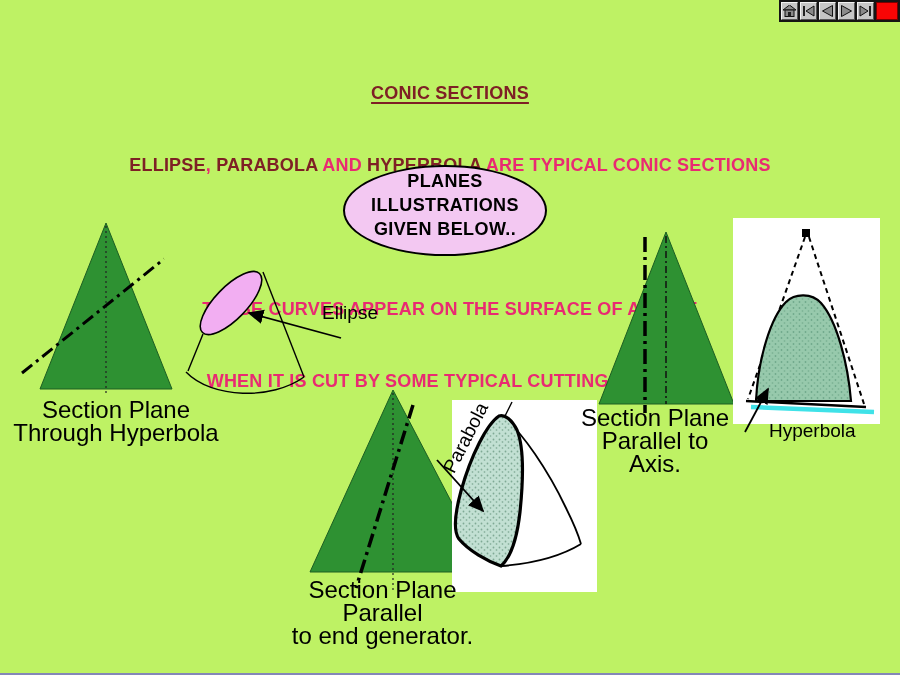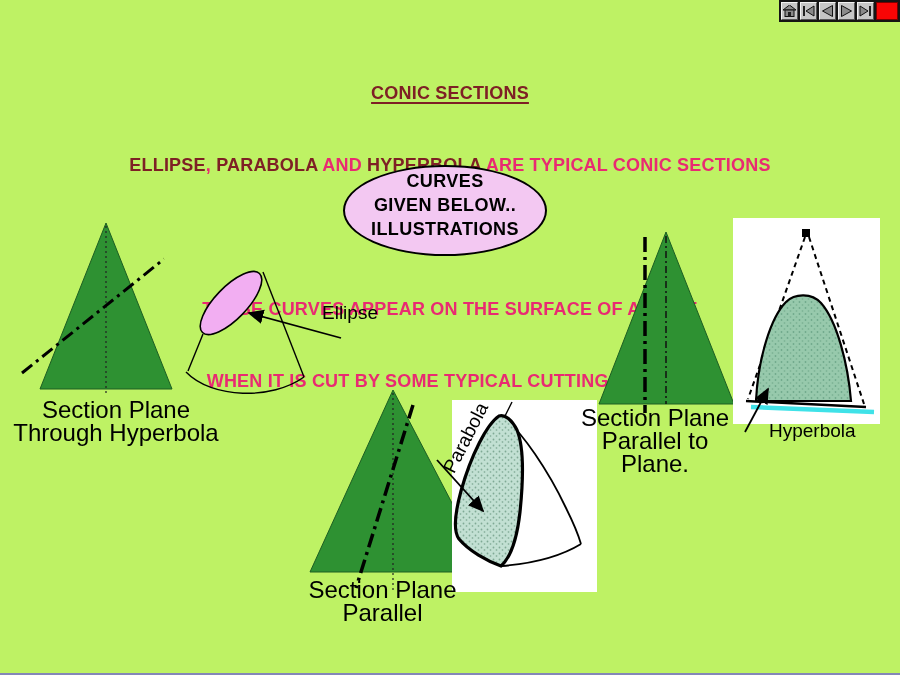--- a/index.html
+++ b/index.html
@@ -89,23 +89,23 @@
   <div class="titleblock">
     <div><span class="maroon heading-underline">CONIC SECTIONS</span></div>
     <div id="title-line2"><span class="seg-maroon">ELLIPSE</span><span class="seg-pink">, </span><span class="seg-maroon">PARABOLA </span><span class="seg-pink">AND </span><span class="seg-maroon">HYPERBOLA </span><span class="seg-pink">ARE TYPICAL CONIC SECTIONS</span></div>
     <div class="pink">BECAUSE</div>
     <div class="pink">THESE CURVES APPEAR ON THE SURFACE OF A CONE</div>
     <div class="pink">WHEN IT IS CUT BY SOME TYPICAL CUTTING PLANES.</div>
   </div>
 
   <div class="oval"></div>
   <div class="oval-text">
-    <div>CURVES</div>
+    <div>PLANES</div>
+    <div>ILLUSTRATIONS</div>
     <div>GIVEN BELOW..</div>
-    <div>ILLUSTRATIONS</div>
   </div>
 
   <svg class="svglayer" width="900" height="675" viewBox="0 0 900 675">
     <defs>
       <marker id="ah" markerWidth="10" markerHeight="9" refX="8" refY="4" orient="auto">
         <polygon points="0 0, 9 4, 0 8" fill="#000"></polygon>
       </marker>
       <pattern id="stip1" width="6" height="6" patternUnits="userSpaceOnUse">
         <rect width="6" height="6" fill="#C2E0D3"></rect>
         <circle cx="1.5" cy="1.5" r="0.9" fill="#7FA995"></circle>
@@ -156,20 +156,21 @@
   <div class="figlabel" style="left:322px;top:302px;">Ellipse</div>
   <div class="parabola-label">Parabola</div>
   <div class="figlabel" style="left:769px;top:420px;">Hyperbola</div>
 
   <div class="caption" style="left:10px;top:398px;width:212px;">
     <div>Section Plane</div>
     <div>Through Hyperbola</div>
   </div>
   <div class="caption" style="left:270px;top:578px;width:225px;">
     <div>Section Plane Parallel</div>
+    <div>to end generator.</div>
   </div>
   <div class="caption" style="left:573px;top:406px;width:164px;">
     <div>Section Plane</div>
-    <div>Parallel to Plane.</div>
+    <div>Parallel to Axis.</div>
   </div>
 
   <div class="bottomline"></div>
 </div>
 
 </body></html>

